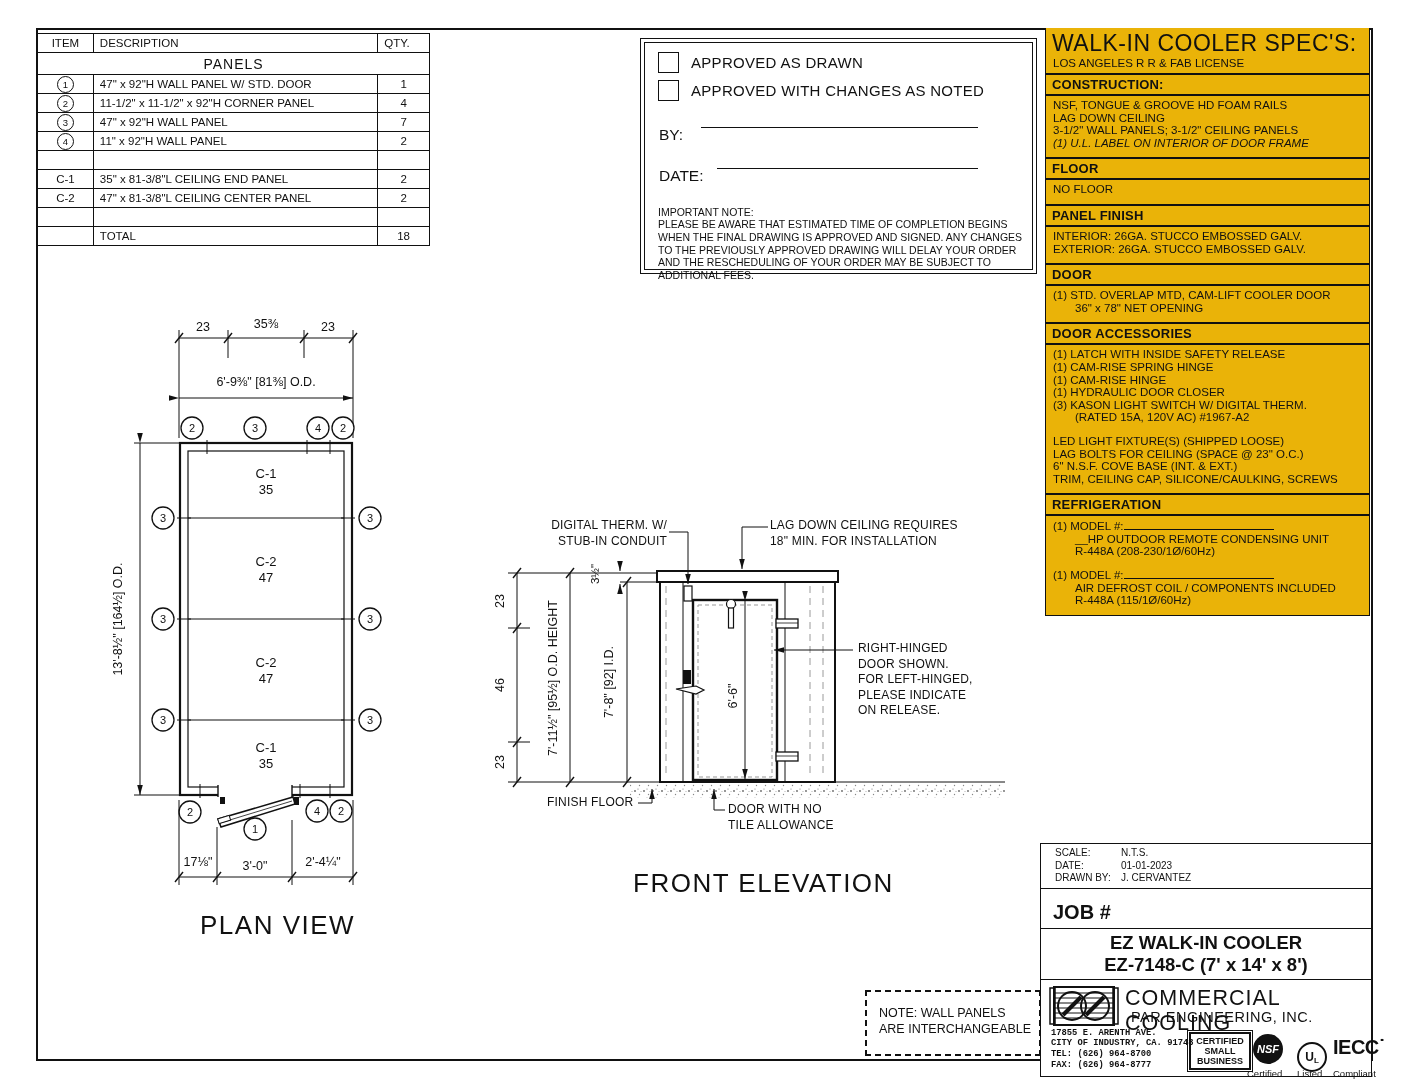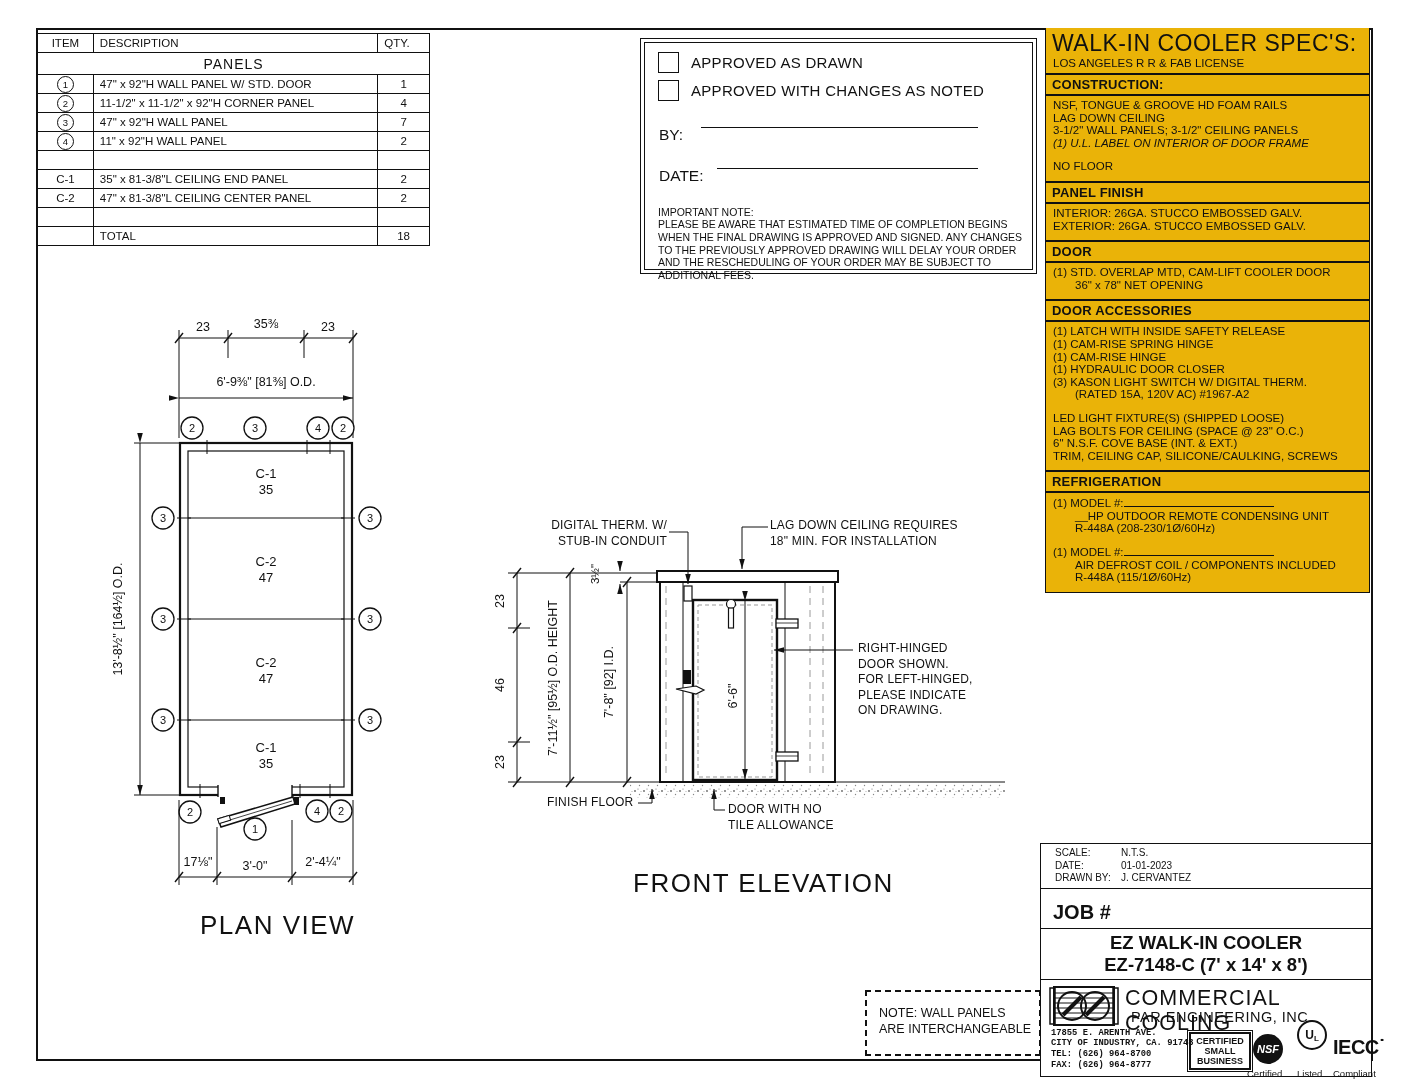--- a/index.html
+++ b/index.html
@@ -45,21 +45,21 @@
   .meta .lab{display:inline-block;width:66px;}
   #job-row{font-size:20px;font-weight:bold;padding:12px 0 4px 12px;}
   #prod-row{text-align:center;font-weight:bold;font-size:18.5px;line-height:22px;padding:3px 0;}
   #brand-row{height:96px;border-bottom:none;}
   #brand-name{position:absolute;left:84px;top:6px;font-size:21.5px;letter-spacing:1px;}
   #brand-sub{position:absolute;left:90px;top:29px;font-size:14.5px;letter-spacing:.5px;}
   .addr{position:absolute;left:10px;top:48px;font-size:8.8px;line-height:10.8px;font-weight:bold;font-family:"Liberation Mono",monospace;}
   #csb{position:absolute;left:148px;top:52px;width:56px;text-align:center;border:2px solid #111;outline:1px solid #111;outline-offset:1px;font-size:9px;font-weight:bold;line-height:10px;padding:2px 1px;}
   .cert-cap{position:absolute;font-size:9.5px;top:88px;}
   #nsf-mark{position:absolute;left:212px;top:54px;width:30px;height:30px;background:#111;border-radius:50%;color:#fff;font-weight:bold;font-style:italic;font-size:11px;text-align:center;line-height:30px;}
-  #ul-mark{position:absolute;left:256px;top:40px;width:26px;height:26px;border:2.2px solid #111;border-radius:50%;font-weight:bold;font-size:12px;text-align:center;line-height:26px;}
+  #ul-mark{position:absolute;left:256px;top:62px;width:26px;height:26px;border:2.2px solid #111;border-radius:50%;font-weight:bold;font-size:12px;text-align:center;line-height:26px;}
   #iecc-mark{position:absolute;left:292px;top:56px;font-size:20px;font-weight:bold;letter-spacing:-.5px;}
 
   
   #notebox{left:865px;top:990px;width:172px;height:62px;border:2px dashed #111;}
   #notebox div{font-size:12.5px;line-height:16px;padding-left:12px;}
   #notebox div:first-child{margin-top:13px;}
 
   
   .dwg-title{font-size:26px;letter-spacing:1.5px;}
   .callout{font-size:12px;line-height:15.5px;letter-spacing:.2px;}
@@ -151,20 +151,21 @@
     <div class="sp-sub">LOS ANGELES R R &amp; FAB LICENSE</div>
 
     <div class="sp-head">CONSTRUCTION:</div>
     <div class="sp-body">
       <div>NSF, TONGUE &amp; GROOVE HD FOAM RAILS</div>
       <div>LAG DOWN CEILING</div>
       <div>3-1/2" WALL PANELS; 3-1/2" CEILING PANELS</div>
       <div class="italic">(1) U.L. LABEL ON INTERIOR OF DOOR FRAME</div>
     </div>
 
+    <div class="sp-head">FLOOR</div>
     <div class="sp-body">
       <div>NO FLOOR</div>
     </div>
 
     <div class="sp-head">PANEL FINISH</div>
     <div class="sp-body">
       <div>INTERIOR: 26GA. STUCCO EMBOSSED GALV.</div>
       <div>EXTERIOR: 26GA. STUCCO EMBOSSED GALV.</div>
     </div>
 
@@ -516,21 +517,21 @@
   </div>
   <div class="abs callout" style="left:770px;top:518px;width:200px">
     <div>LAG DOWN CEILING REQUIRES</div>
     <div>18" MIN. FOR INSTALLATION</div>
   </div>
   <div class="abs callout" style="left:858px;top:641px;width:150px">
     <div>RIGHT-HINGED</div>
     <div>DOOR SHOWN.</div>
     <div>FOR LEFT-HINGED,</div>
     <div>PLEASE INDICATE</div>
-    <div>ON DRAWING.</div>
+    <div>ON RELEASE.</div>
   </div>
   <div class="abs callout" style="left:547px;top:795px">FINISH FLOOR</div>
   <div class="abs callout" style="left:728px;top:802px">
     <div>DOOR WITH NO</div>
     <div>TILE ALLOWANCE</div>
   </div>
 
   <div class="abs dwg-title" style="left:633px;top:868px">FRONT ELEVATION</div>
 
 </div>

